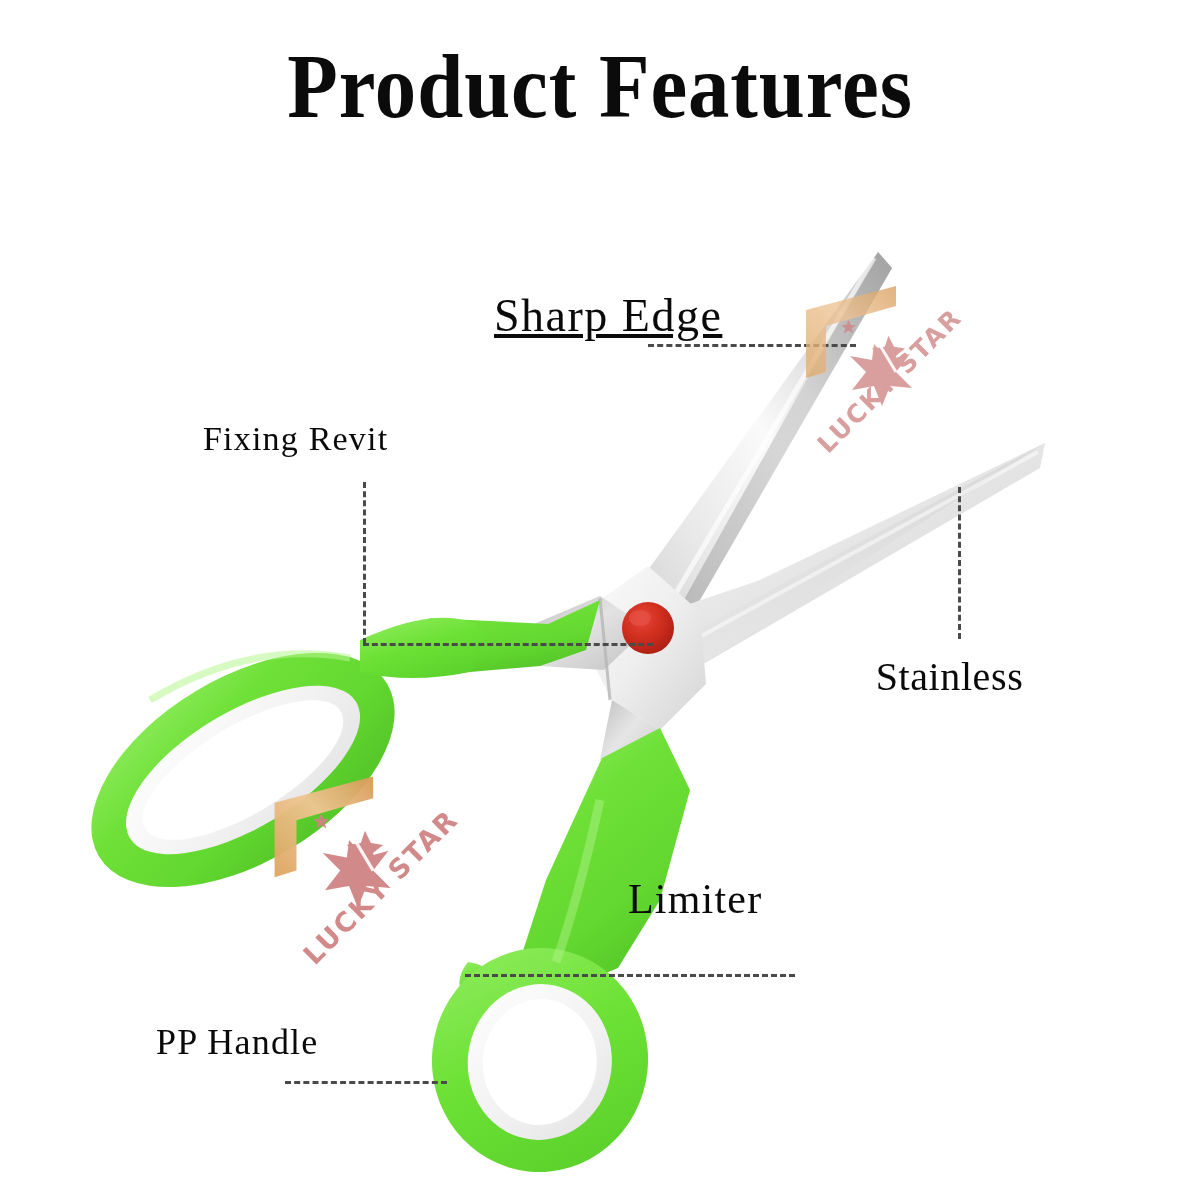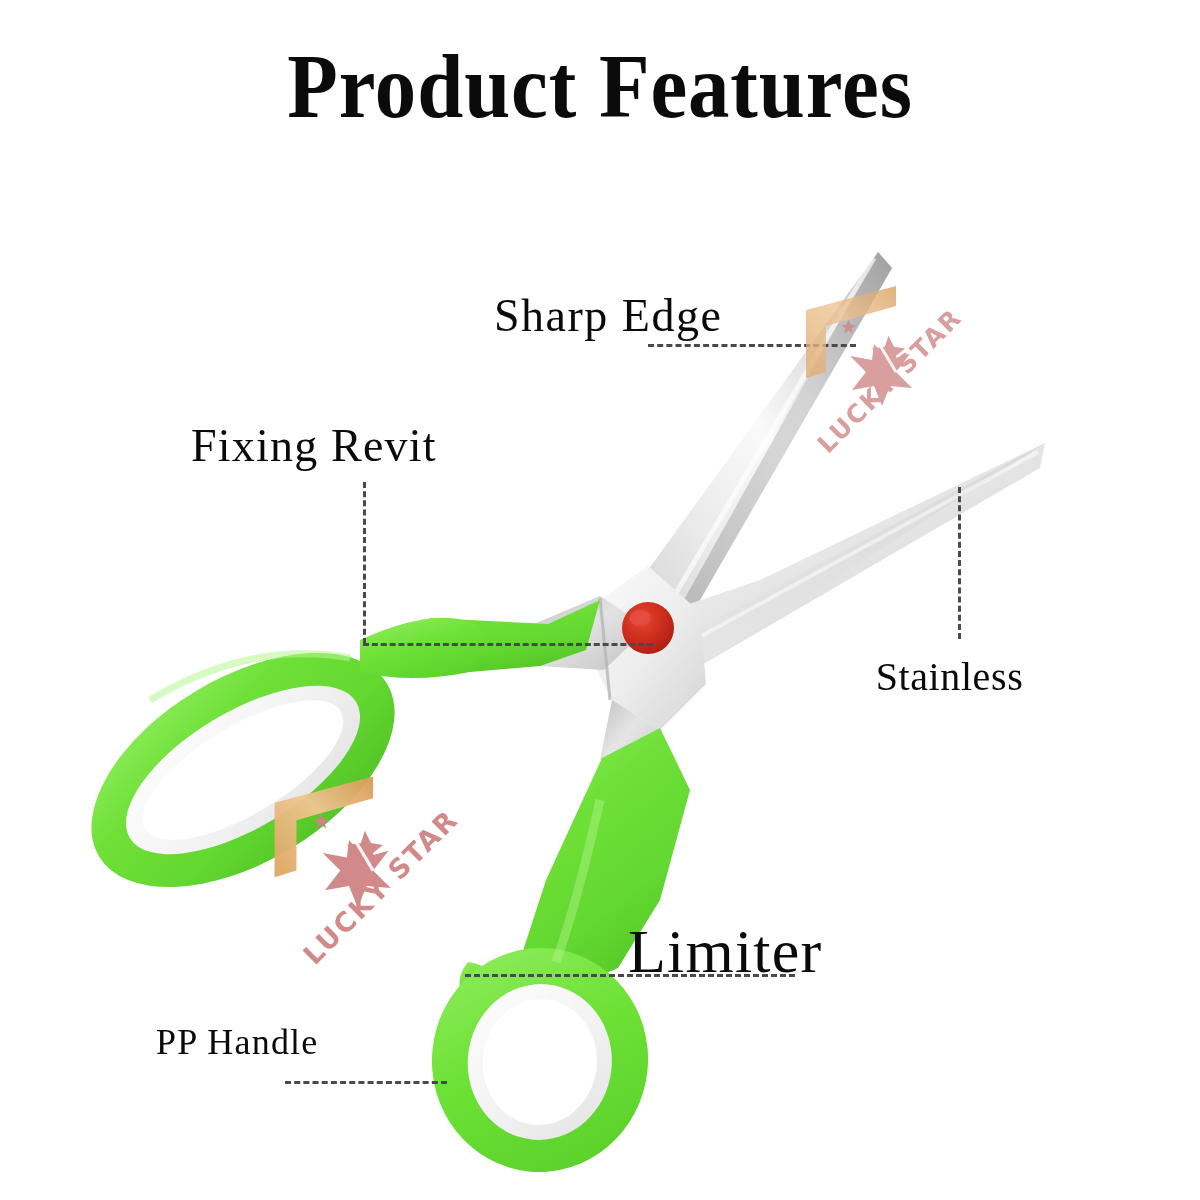--- a/index.html
+++ b/index.html
@@ -50,40 +50,41 @@
     font-weight: 400;
     color: #0a0a0a;
     white-space: nowrap;
     line-height: 1.12;
   }
   #label-sharp-edge {
     left: 494px;
     top: 290px;
     font-size: 46px;
     letter-spacing: 1.5px;
+    text-decoration: underline;
   }
   #label-fixing-revit {
-    left: 191px;
+    left: 203px;
     top: 420px;
-    font-size: 46px;
+    font-size: 34px;
     letter-spacing: 1.2px;
   }
   #label-stainless {
     left: 762px;
     top: 655px;
     width: 375px;
     text-align: center;
     font-size: 40px;
     letter-spacing: 0.6px;
     white-space: normal;
   }
   #label-limiter {
     left: 628px;
-    top: 917px;
-    font-size: 62px;
+    top: 876px;
+    font-size: 42px;
     letter-spacing: 1.2px;
     text-align: right;
   }
   #label-pp-handle {
     left: 156px;
     top: 1022px;
     font-size: 36px;
     letter-spacing: 1.2px;
   }
 

